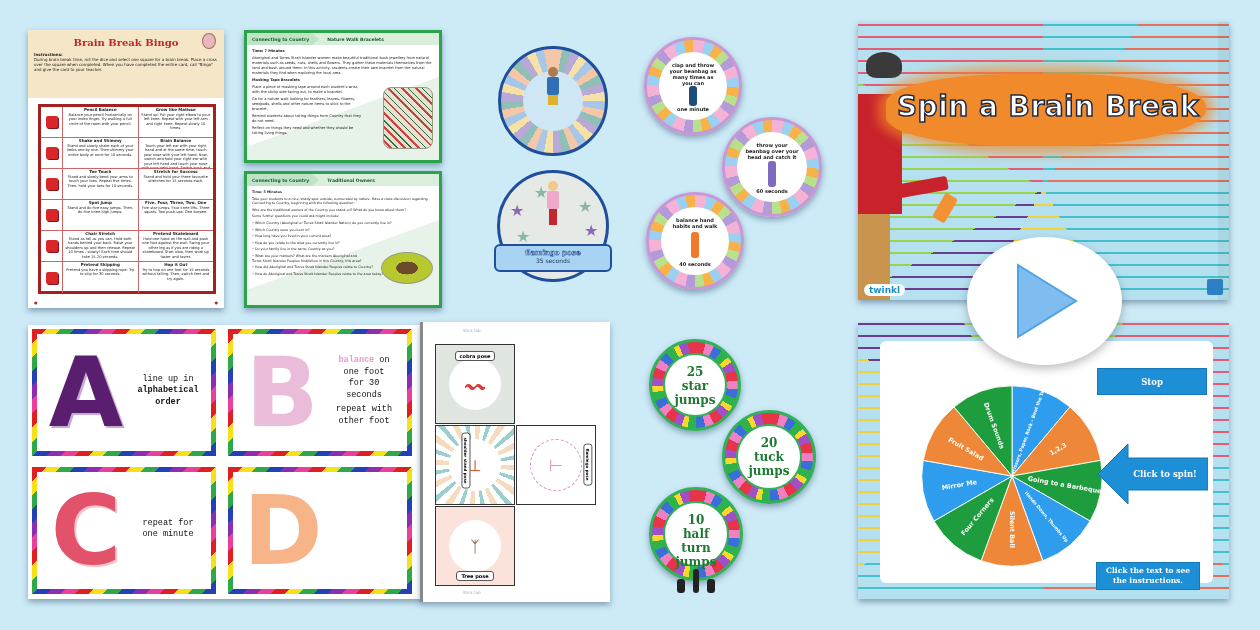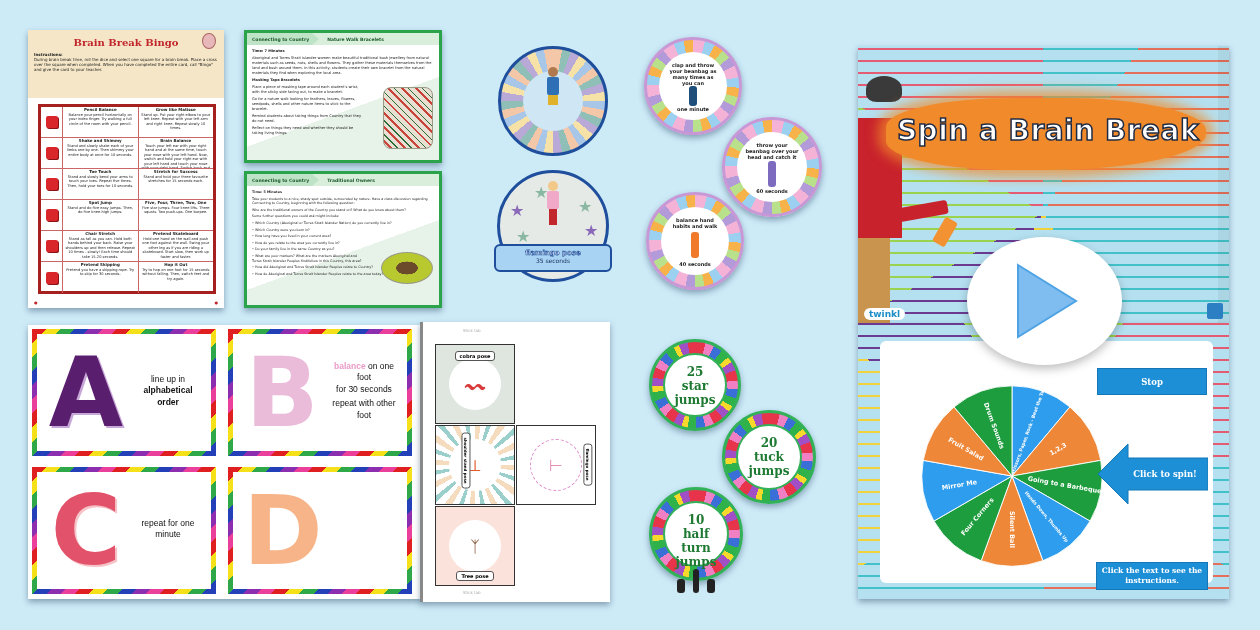--- a/index.html
+++ b/index.html
@@ -66,33 +66,33 @@
   .c-rainbow { background: repeating-conic-gradient(#e8344a 0 14deg,#f07fc4 14deg 26deg,#3b6fd8 26deg 38deg,#2fb24a 38deg 50deg,#f6d92a 50deg 58deg,#a04fc4 58deg 70deg); border: 3px solid #32b159; }
   .c-rainbow .inner { left: 11px; top: 11px; right: 11px; bottom: 11px; padding: 10px 8px 10px; border: 2px solid #32b159; }
   .c-rainbow .txt { font-size: 12px; font-weight:bold; color:#1e7a32; font-family:"DejaVu Serif", serif; }
 
   
   #alpha { left: 28px; top: 325px; width: 394px; height: 274px; }
   .acard { position:absolute; width: 184px; height: 127px; background:#fff; padding: 5px; 
     background-image: repeating-linear-gradient(135deg, #e02020 0 10px, #f5e01a 10px 20px, #2fa84a 20px 30px, #2340b8 30px 40px, #8b2fb0 40px 50px, #ea3f9a 50px 60px); }
   .acard .ain { width:100%; height:100%; background:#fff; display:flex; align-items:center; padding: 0 10px; gap: 10px; }
   .acard .letter { font-size: 96px; font-weight: bold; line-height: 1; width: 78px; text-align:center; font-family: "DejaVu Sans", sans-serif; }
-  .acard .desc { flex:1; text-align:center; font-size: 8.5px; line-height: 11.5px; color:#111; font-family:Liberation Sans, sans-serif; }
+  .acard .desc { flex:1; text-align:center; font-size: 8.5px; line-height: 11.5px; color:#111; font-family:Liberation Mono, monospace; }
   .acard .desc p { margin-bottom: 3px; }
 
   
   #cube { left: 420px; top: 322px; width: 190px; height: 280px; background:#fff; border-left: 3px solid #888; }
   .face { position:absolute; width: 80px; height: 80px; border:1px solid #333; overflow:hidden; display:flex; align-items:center; justify-content:center; }
   .face .ring { width: 52px; height: 52px; border-radius: 50%; background:#fff; display:flex; align-items:center; justify-content:center; }
   .face .lbl { position:absolute; font-size: 5px; font-weight:bold; background:#fff; border-radius: 3px; padding: 1px 4px; border:1px solid #555; }
   .tab { position:absolute; font-size:4px; color:#aaa; }
 
   
   .slide { left: 858px; width: 371px; }
-  #slide1 { top: 46px; height: 278px; background:
+  #slide1 { top: 22px; height: 278px; background:
       linear-gradient(90deg, transparent 0 97%, rgba(0,0,0,0.05) 97%),
       repeating-linear-gradient(0deg, #b5e0f0 0 10px, transparent 10px 12px),
       conic-gradient(from 30deg at 50% 60%, #e46f5a 0 60deg, #42c2c8 60deg 120deg, #f2d23a 120deg 180deg, #6a3b91 180deg 210deg, #9ad34e 210deg 270deg, #e45b74 270deg 330deg, #42c2c8 330deg 360deg); overflow:hidden; }
   #slide1 .splat { position:absolute; left: 28px; top: 52px; width: 320px; height: 72px; background:#f18a2a; border-radius: 40% 45% 50% 40%; box-shadow: 0 0 12px 8px rgba(241,138,42,0.7); }
   #slide1 .title { position:absolute; left: 30px; top: 68px; width: 320px; text-align:center; font-size: 28px; font-weight:bold; color:#fff; -webkit-text-stroke: 1.5px #1d2a44; font-family:"DejaVu Sans", sans-serif; letter-spacing: 0.5px; }
   #slide1 .person { position:absolute; left: 0; top: 30px; width: 48px; height: 248px; }
   #slide1 .hat { position:absolute; left: 8px; top: 0; width: 36px; height: 26px; border-radius: 50% 50% 30% 30%; background:#3a3a3a; }
   #slide1 .torso { position:absolute; left: 0; top: 42px; width: 44px; height: 120px; background:#c8222c; }
   #slide1 .legs { position:absolute; left: 0; top: 162px; width: 32px; height: 86px; background:#c9944d; }
   #slide1 .arm { position:absolute; left: 40px; top: 128px; width: 50px; height: 14px; background:#c8222c; border-radius: 3px; transform: rotate(-10deg); }
@@ -103,21 +103,21 @@
   #slide2 { top: 323px; height: 276px; background:
       repeating-linear-gradient(0deg, #b5e0f0 0 10px, transparent 10px 12px),
       conic-gradient(from 120deg at 50% 50%, #e46f5a 0 60deg, #42c2c8 60deg 120deg, #f2d23a 120deg 180deg, #6a3b91 180deg 210deg, #9ad34e 210deg 270deg, #e45b74 270deg 330deg, #42c2c8 330deg 360deg); }
   #slide2 .panel { position:absolute; left: 22px; top: 18px; width: 333px; height: 242px; background:#fff; border-radius: 6px; }
   #wheel { position:absolute; left: 40px; top: 43px; width: 184px; height: 184px; }
   .bluebtn { position:absolute; background: #1c8fd6; color: #fff; font-weight: bold; font-size: 8.5px; text-align:center; display:flex; align-items:center; justify-content:center; font-family:"DejaVu Serif", serif; border: 1px solid #1577b5; }
   #stop-btn { left: 217px; top: 27px; width: 110px; height: 27px; }
   #spin-btn { left: 218px; top: 103px; width: 110px; height: 60px; }
   #spin-btn svg { position:absolute; left:0; top:0; }
   #spin-btn span { position:relative; z-index:2; padding-left: 24px; }
-  #instr-btn { left: 216px; top: 221px; width: 112px; height: 28px; line-height: 10px; font-size: 7.5px; padding: 0 4px; }
+  #instr-btn { left: 216px; top: 221px; width: 104px; height: 28px; line-height: 10px; font-size: 7.5px; padding: 0 4px; }
 
   #play { left: 967px; top: 237px; width: 155px; height: 128px; border-radius: 50%; background:#fff; box-shadow: 0 4px 10px rgba(0,0,0,0.25); display:flex; align-items:center; justify-content:center; }
 </style>
 </head>
 <body>
 
 <div id="bingo" class="abs shadow">
   <div class="head">
     <div class="title">Brain Break Bingo</div>
     <div class="mascot"></div>

